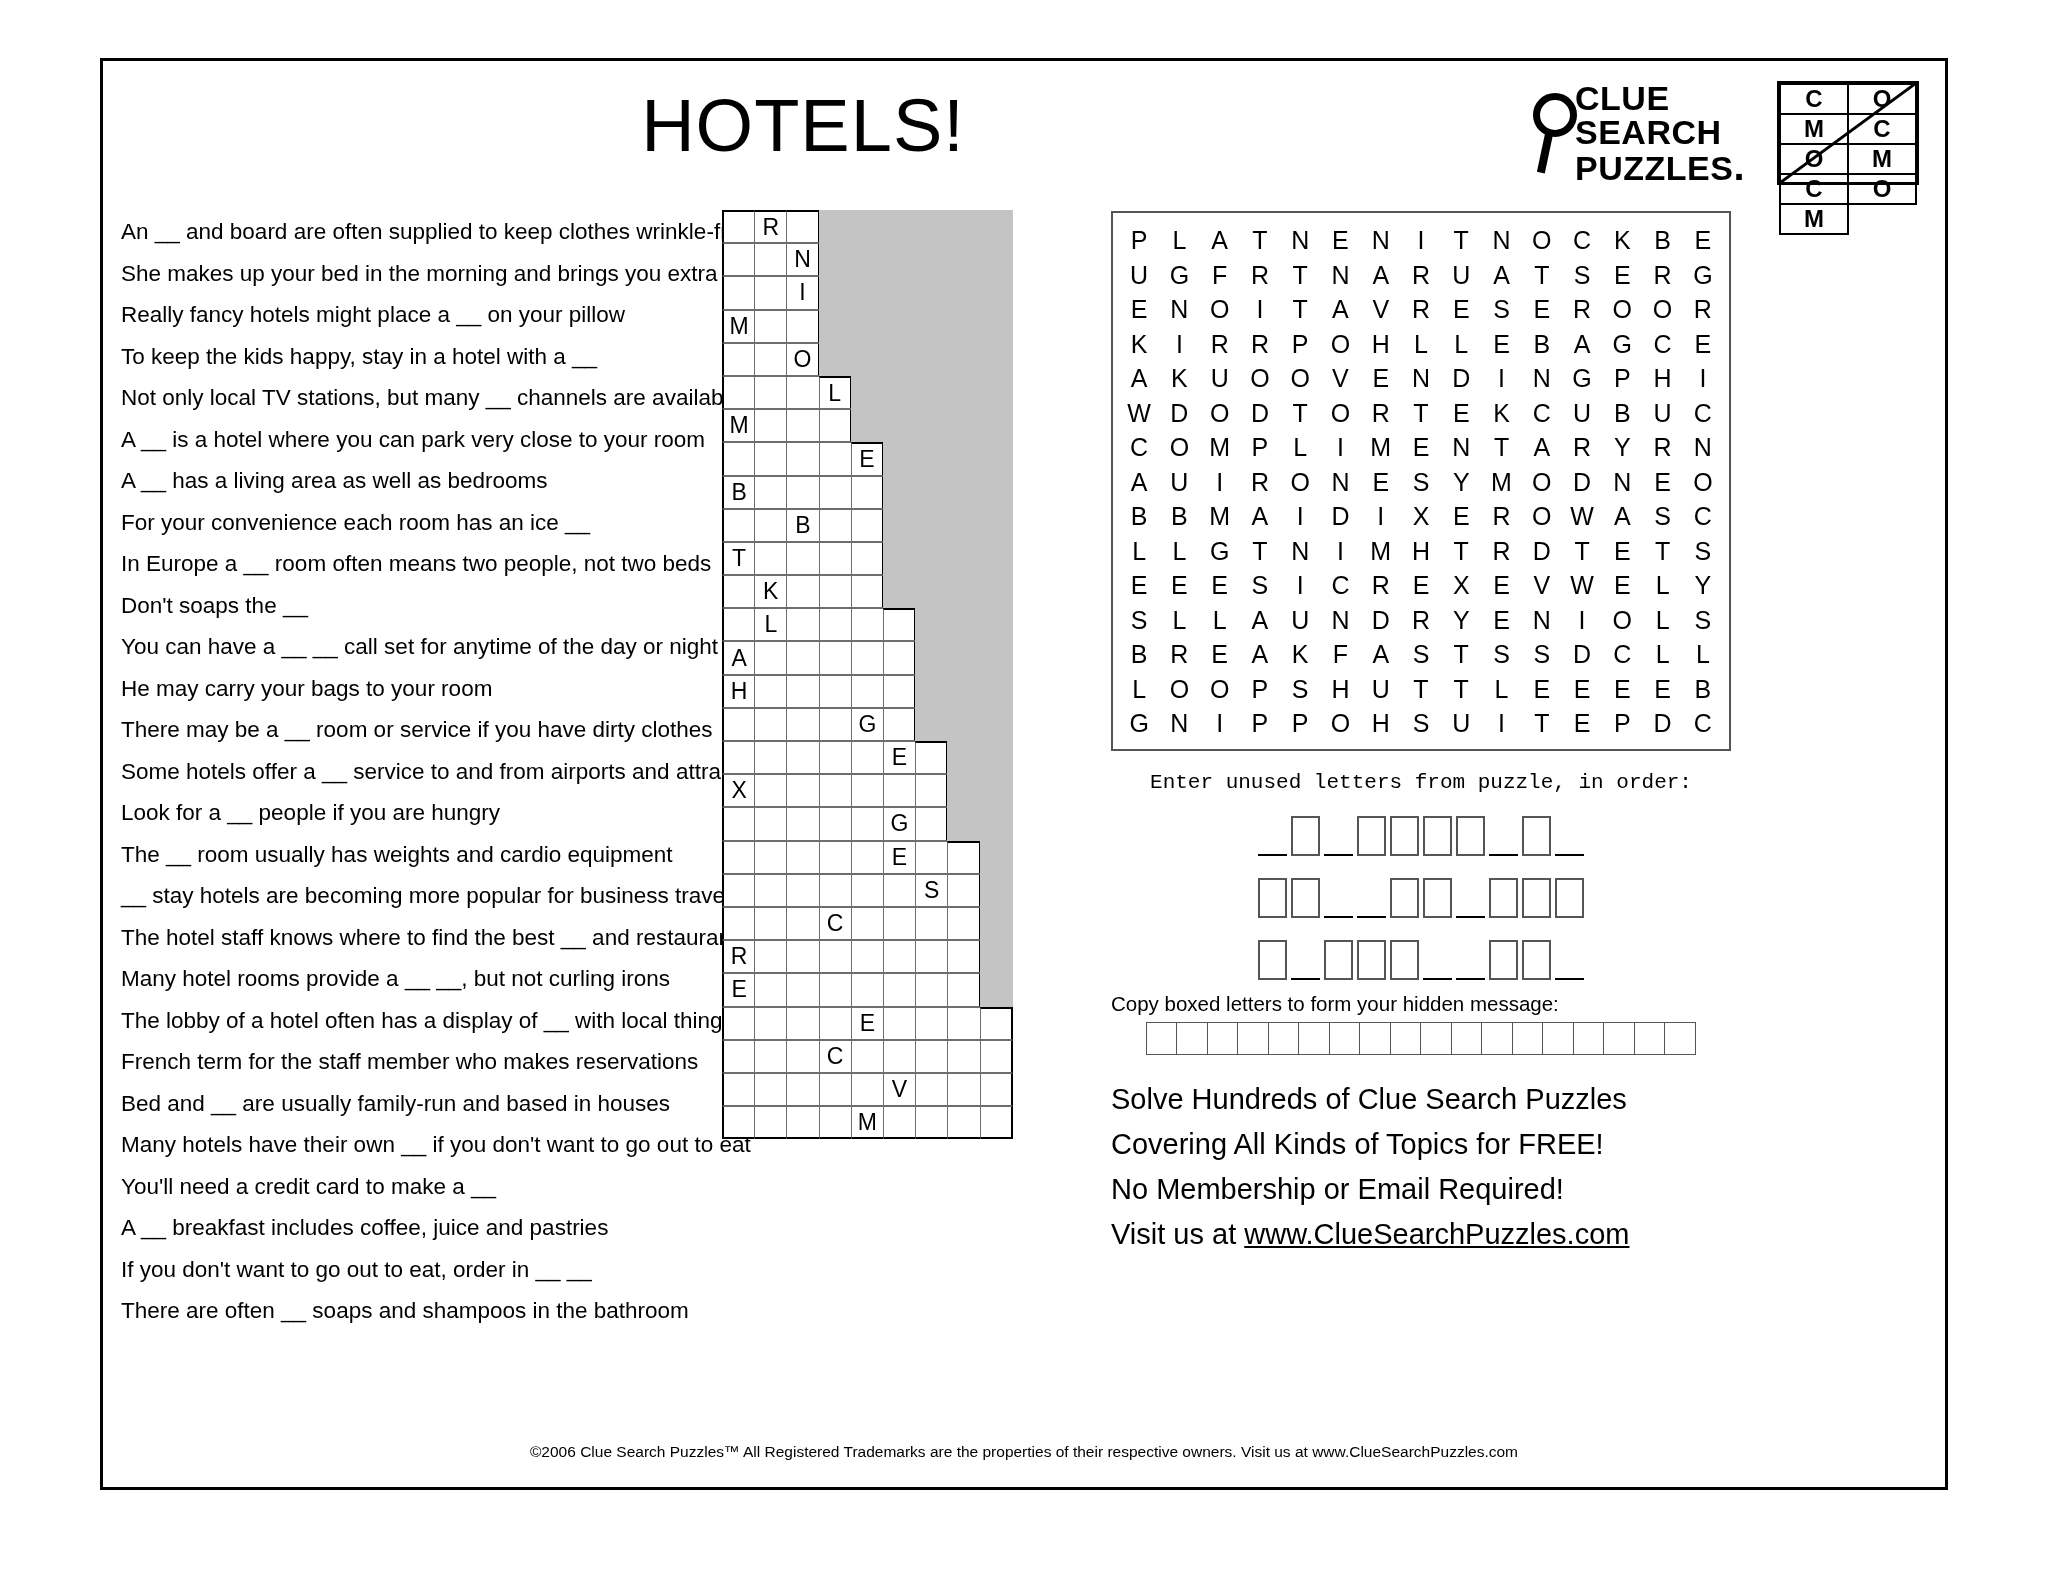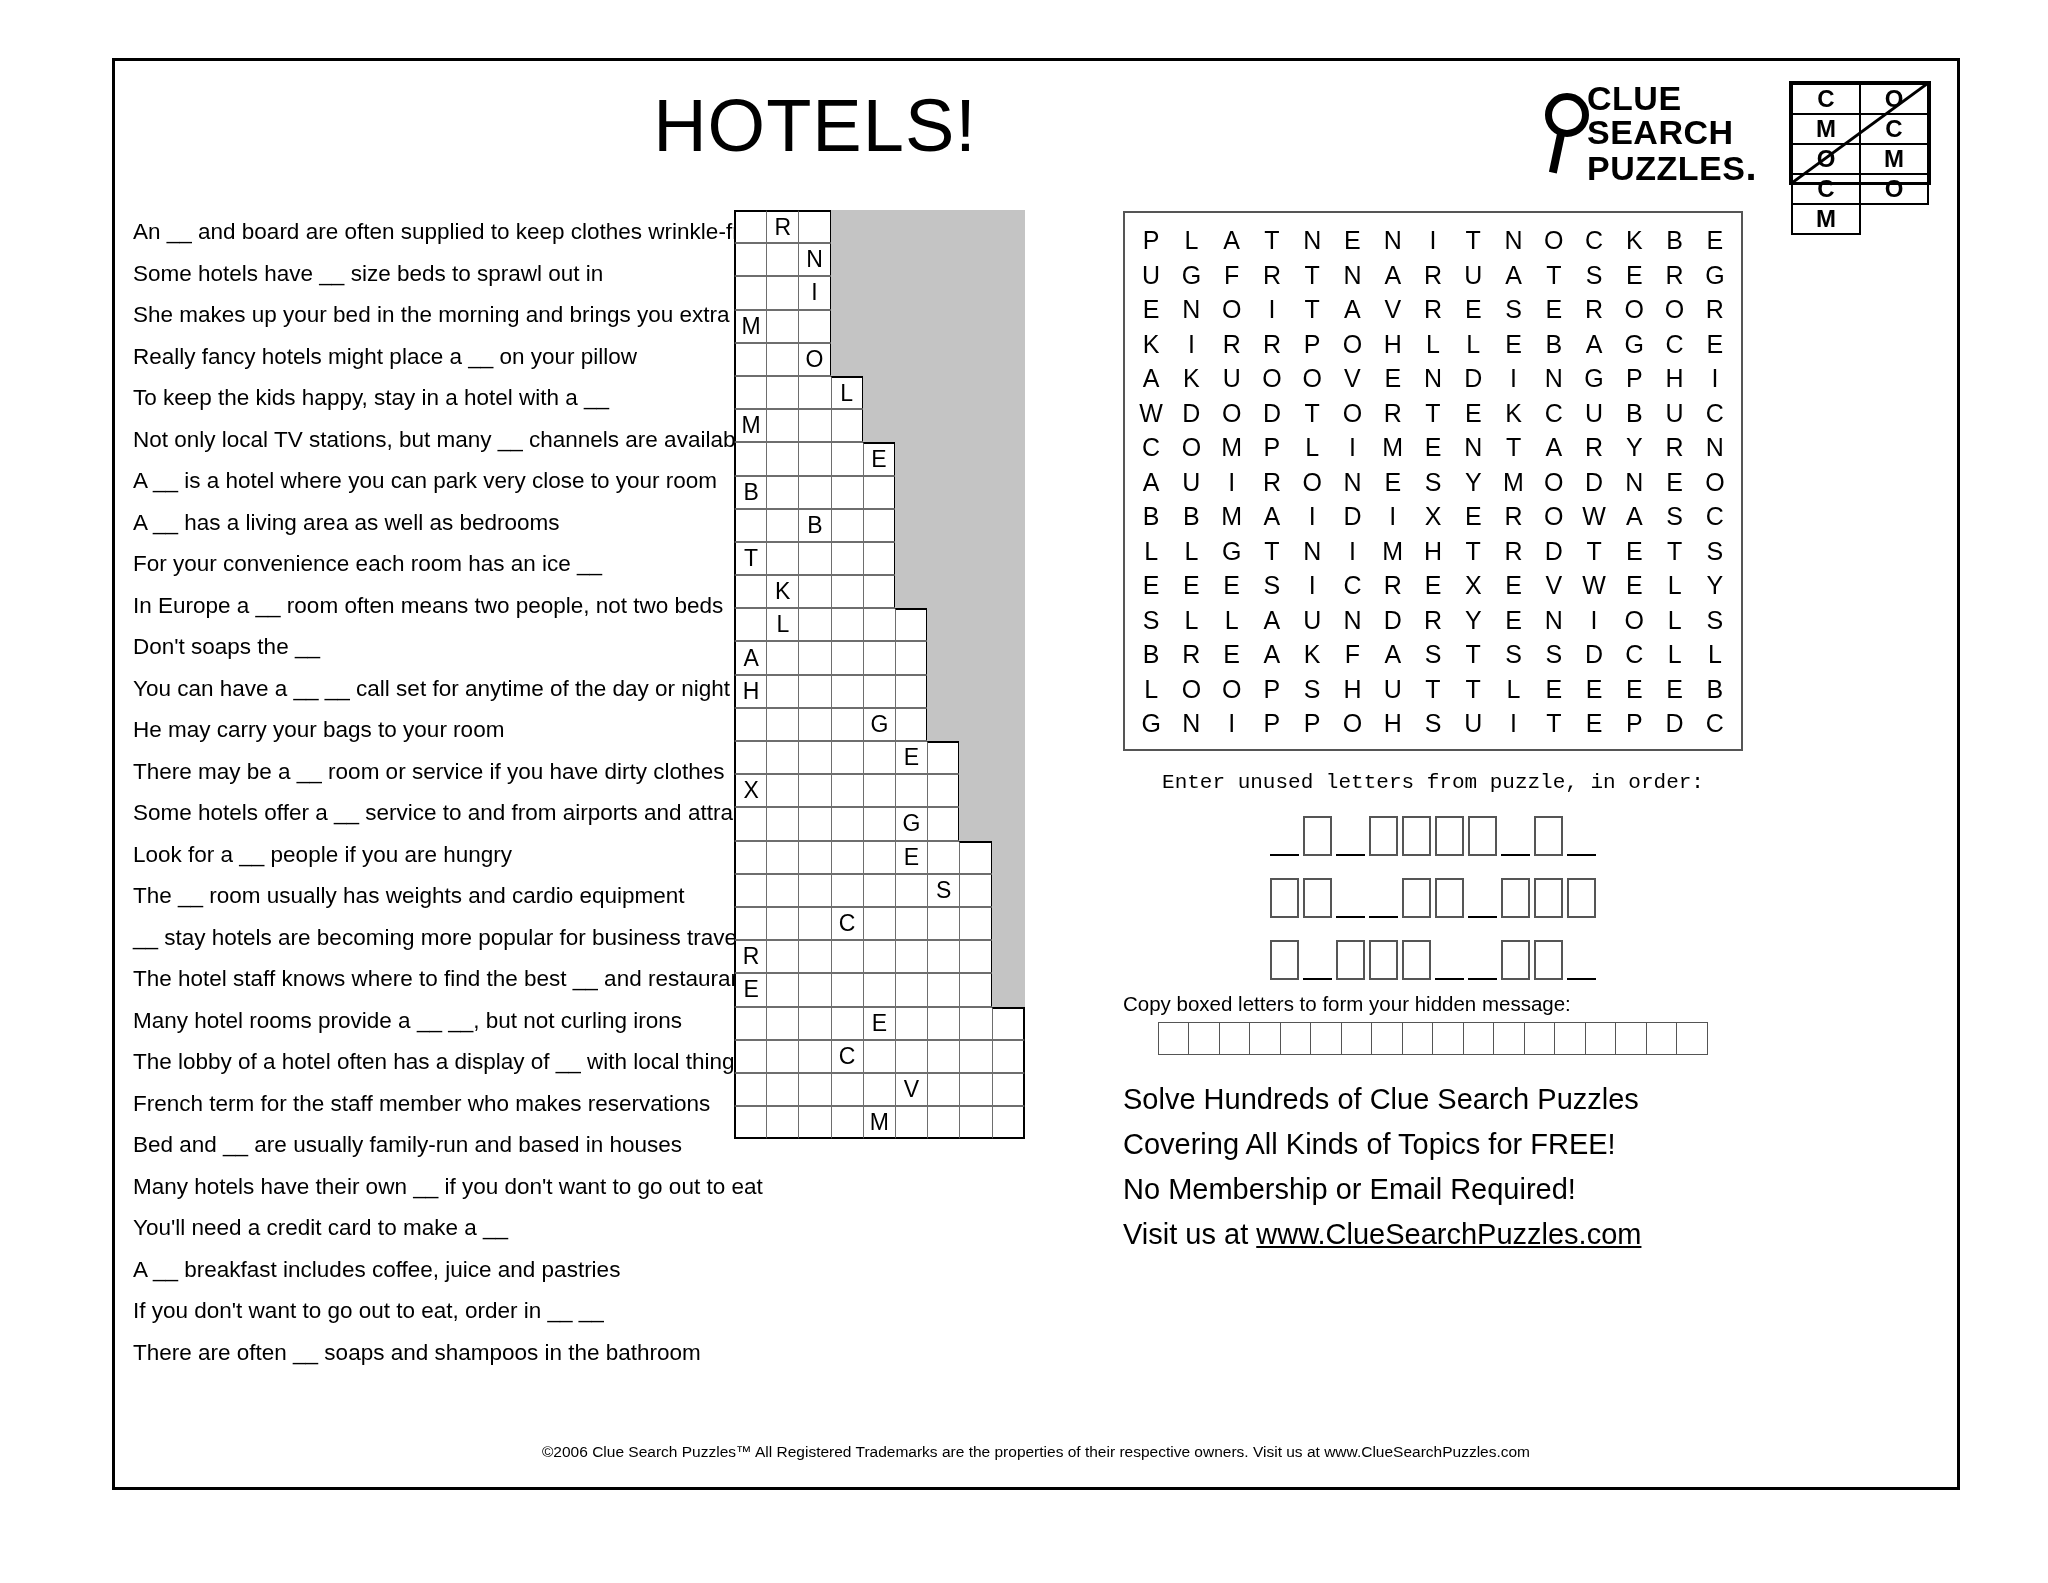--- a/index.html
+++ b/index.html
@@ -1,17 +1,17 @@
 <!DOCTYPE html>
 <html><head>
 <meta charset="utf-8">
 <style>
   html,body{margin:0;padding:0;background:#fff;}
   body{width:2048px;height:1583px;font-family:"Liberation Sans",sans-serif;color:#000;overflow:hidden;}
-  .page{position:absolute;left:100px;top:58px;width:1848px;height:1432px;border:3px solid #000;background:#fff;box-sizing:border-box;margin-left:12px;}
+  .page{position:absolute;left:100px;top:58px;width:1848px;height:1432px;border:3px solid #000;background:#fff;box-sizing:border-box;}
 
   
   .title{position:absolute;left:0;top:22px;width:1400px;text-align:center;font-size:74px;letter-spacing:1px;}
   .logo{position:absolute;right:18px;top:18px;width:400px;height:110px;}
   .logo-mag{position:absolute;left:6px;top:14px;width:44px;height:44px;border:7px solid #000;border-radius:50%;box-sizing:border-box;}
   .logo-handle{position:absolute;left:14px;top:54px;width:8px;height:40px;background:#000;transform:rotate(12deg);}
   .logo-words{position:absolute;left:48px;top:2px;width:200px;font-size:34px;line-height:34px;font-weight:bold;letter-spacing:.5px;}
   .logo-words div{white-space:nowrap;}
   .logo-dot{font-size:40px;}
   .logo-grid{position:absolute;left:250px;top:2px;width:142px;height:104px;border:3px solid #000;box-sizing:border-box;display:grid;grid-template-columns:1fr 1fr;grid-template-rows:1fr 1fr 1fr;}
@@ -83,21 +83,20 @@
       <span>O</span>
       <span>M</span>
     </div>
     <svg class="logo-slash" viewBox="0 0 142 104">
       <line x1="0" y1="104" x2="142" y2="0" stroke="#000" stroke-width="3"></line>
     </svg>
   </div>
 
   <div class="clues" id="clue-list">
       <div class="clue">An __ and board are often supplied to keep clothes wrinkle-free</div>
-      <div class="clue">Some hotels have __ size beds to sprawl out in</div>
       <div class="clue">She makes up your bed in the morning and brings you extra towels</div>
       <div class="clue">Really fancy hotels might place a __ on your pillow</div>
       <div class="clue">To keep the kids happy, stay in a hotel with a __</div>
       <div class="clue">Not only local TV stations, but many __ channels are available</div>
       <div class="clue">A __ is a hotel where you can park very close to your room</div>
       <div class="clue">A __ has a living area as well as bedrooms</div>
       <div class="clue">For your convenience each room has an ice __</div>
       <div class="clue">In Europe a __ room often means two people, not two beds</div>
       <div class="clue">Don't soaps the __</div>
       <div class="clue">You can have a __ __ call set for anytime of the day or night</div>

